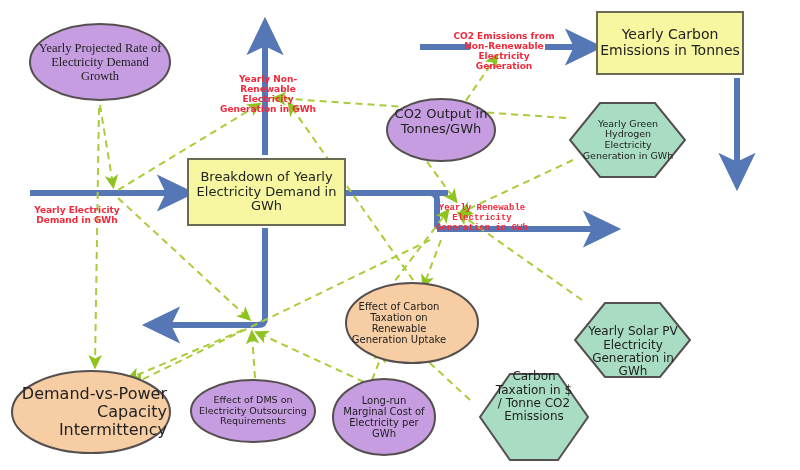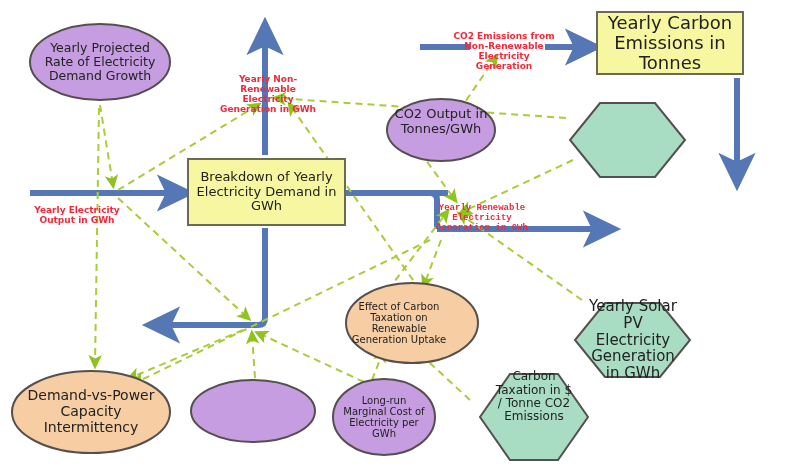--- a/index.html
+++ b/index.html
@@ -87,39 +87,41 @@
       <ellipse cx="412" cy="323" rx="66" ry="40" fill="#f7cda4" stroke="#55504f" stroke-width="2"></ellipse>
 
       <polygon points="600,103 655,103 685,140 655,177 600,177 570,140" fill="#a8ddc4" stroke="#55504f" stroke-width="2"></polygon>
       <polygon points="605,303 660,303 690,340 660,377 605,377 575,340" fill="#a8ddc4" stroke="#55504f" stroke-width="2"></polygon>
       <polygon points="510,374 558,374 588,417 558,460 510,460 480,417" fill="#a8ddc4" stroke="#55504f" stroke-width="2"></polygon>
     </g>
   </svg>
 
   <div class="nodelabel" style="left:192px;top:161px;width:149px;height:62px;font-size:13px;">Breakdown of Yearly Electricity Demand in GWh</div>
 
-  <div class="nodelabel" style="left:600px;top:15px;width:140px;height:56px;font-size:18px;">Yearly Carbon Emissions in Tonnes</div>
+  <div class="nodelabel" style="left:600px;top:15px;width:140px;height:56px;font-size:14px;">Yearly Carbon Emissions in Tonnes</div>
 
-  <div class="nodelabel" style="left:38px;top:37px;width:124px;height:50px;font-size:12.5px;">Yearly Projected Rate of Electricity Demand Growth</div>
+  <div class="nodelabel" style="left:38px;top:37px;width:124px;height:50px;font-size:12.5px;font-family:Liberation Serif, serif;">Yearly Projected Rate of Electricity Demand Growth</div>
 
   <div class="nodelabel" style="left:391px;top:104px;width:100px;height:36px;font-size:13px;">CO2 Output in Tonnes/GWh</div>
 
+  <div class="nodelabel" style="left:196px;top:392px;width:114px;height:38px;font-size:9.5px;">Effect of DMS on Electricity Outsourcing Requirements</div>
 
   <div class="nodelabel" style="left:341px;top:393px;width:86px;height:48px;font-size:10px;">Long-run Marginal Cost of Electricity per GWh</div>
 
-  <div class="nodelabel" style="left:15px;top:387px;width:152px;height:50px;font-size:14px;">Demand-vs-Power Capacity Intermittency</div>
+  <div class="nodelabel" style="left:15px;top:387px;width:152px;height:50px;font-size:16px;text-align:right;">Demand-vs-Power Capacity Intermittency</div>
 
   <div class="nodelabel" style="left:349px;top:303px;width:100px;height:40px;font-size:10px;">Effect of Carbon Taxation on Renewable Generation Uptake</div>
 
+  <div class="nodelabel" style="left:582px;top:112px;width:92px;height:56px;font-size:9.5px;">Yearly Green Hydrogen Electricity Generation in GWh</div>
 
-  <div class="nodelabel" style="left:587px;top:312px;width:92px;height:56px;font-size:15px;">Yearly Solar PV Electricity Generation in GWh</div>
+  <div class="nodelabel" style="left:587px;top:324px;width:92px;height:56px;font-size:12px;">Yearly Solar PV Electricity Generation in GWh</div>
 
   <div class="nodelabel" style="left:493px;top:362px;width:82px;height:70px;font-size:12px;">Carbon Taxation in $ / Tonne CO2 Emissions</div>
 
-  <div class="edgelabel" style="left:23px;top:200px;width:108px;height:30px;">Yearly Electricity Output in GWh</div>
+  <div class="edgelabel" style="left:23px;top:200px;width:108px;height:30px;">Yearly Electricity Demand in GWh</div>
 
   <div class="edgelabel" style="left:216px;top:68px;width:104px;height:52px;text-align:center;">Yearly Non-Renewable Electricity Generation in GWh</div>
 
 
   <div class="edgelabel" style="left:428px;top:197px;width:108px;height:42px;font-family:Liberation Mono, monospace;">Yearly Renewable Electricity Generation in GWh</div>
 
   <div class="edgelabel" style="left:450px;top:25px;width:108px;height:52px;">CO2 Emissions from Non-Renewable Electricity Generation</div>
 
 
 </div>

